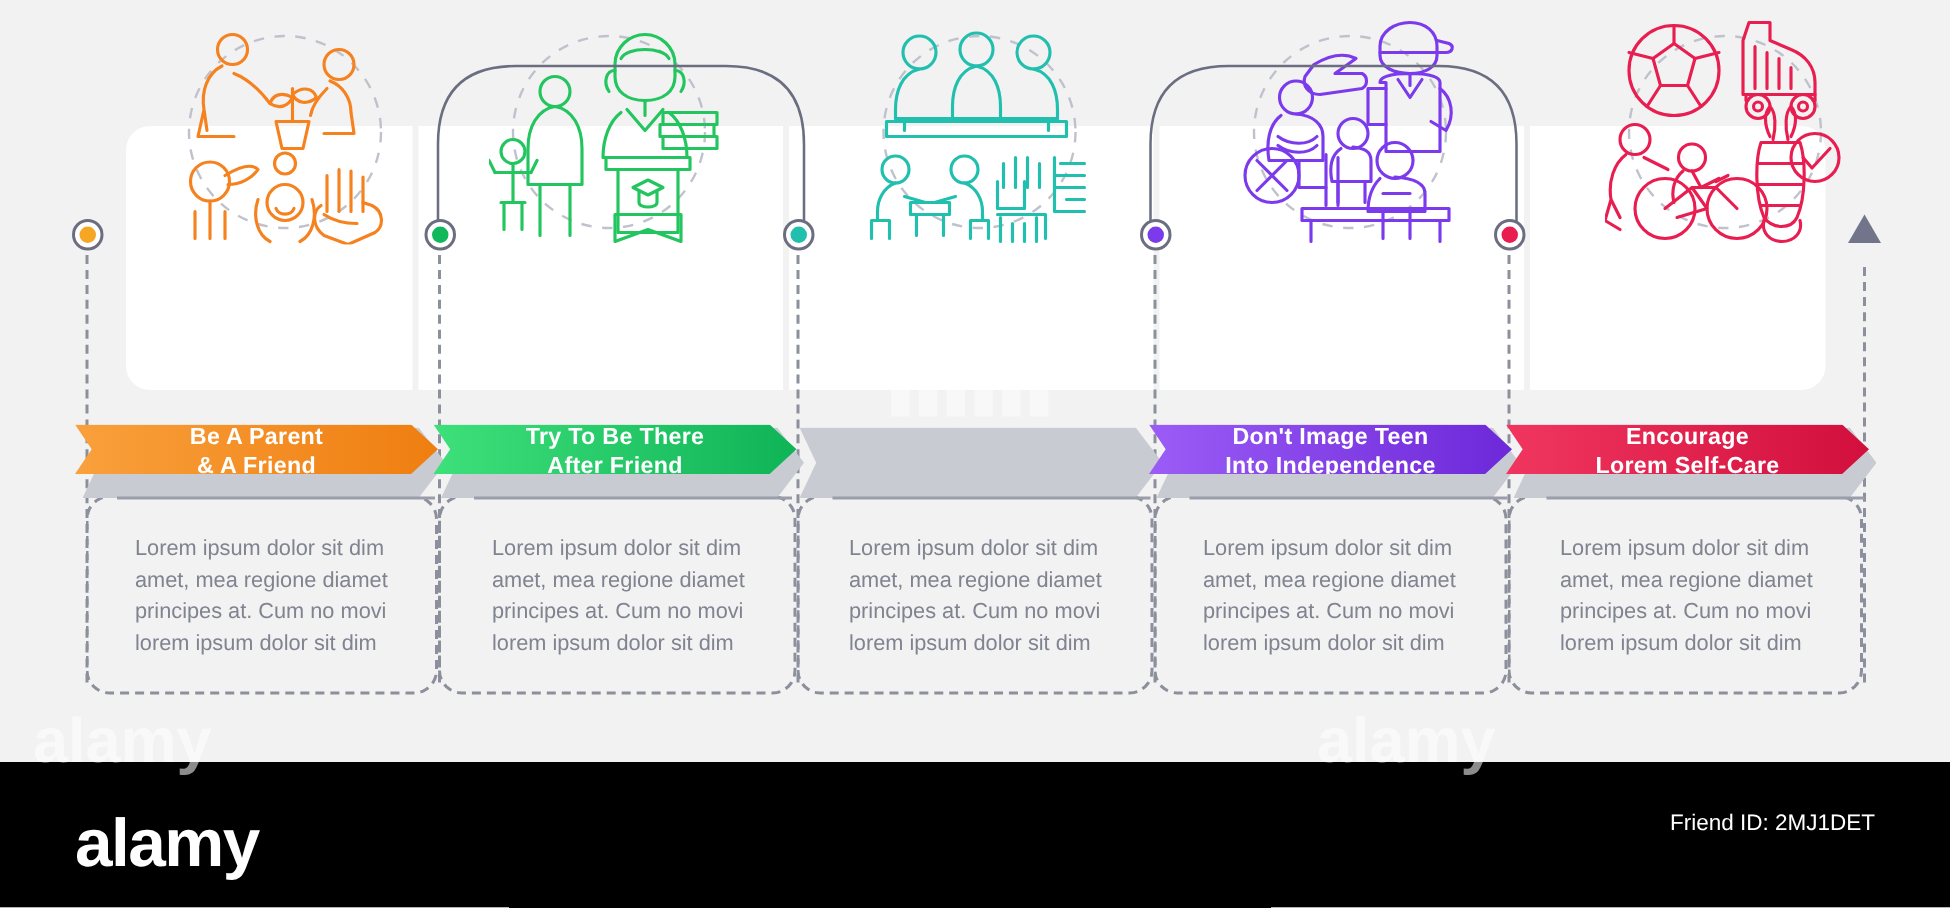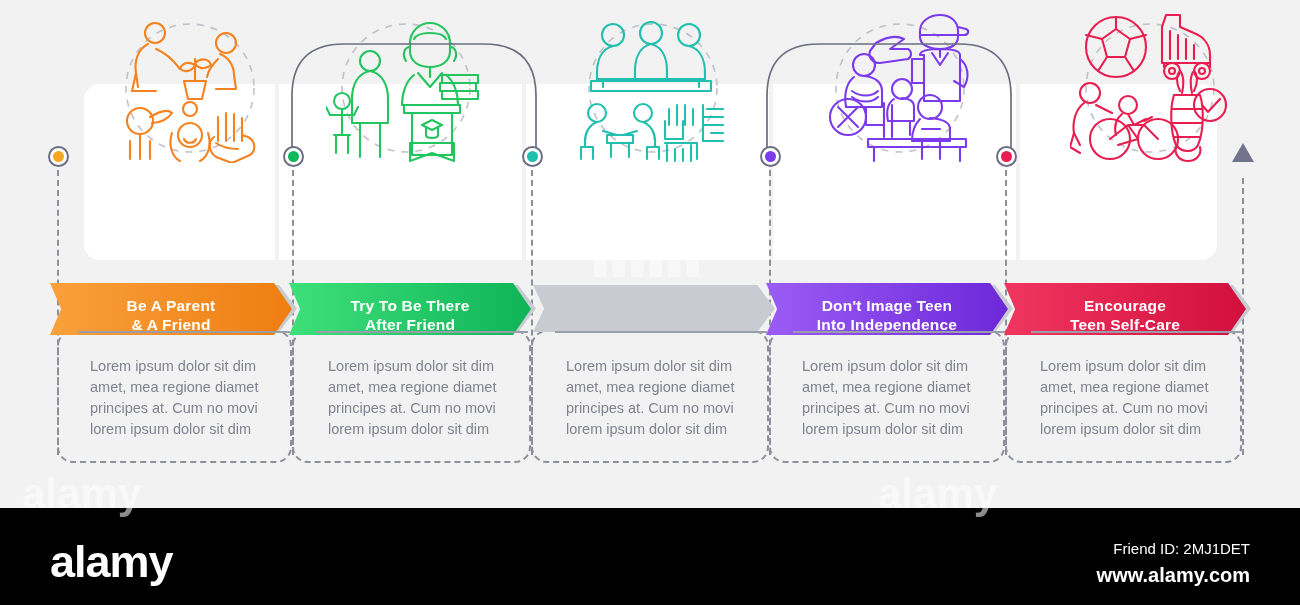--- a/index.html
+++ b/index.html
@@ -49,22 +49,22 @@
 
   
   .end-arrow{
     position:absolute;width:0;height:0;
     border-left:11px solid transparent;border-right:11px solid transparent;
     border-bottom:19px solid #71748a;z-index:5;
   }
 
   
   .banner{
-    position:absolute;height:52px;
-    display:flex;align-items:flex-end;justify-content:center;
+    position:absolute;height:33px;
+    display:flex;align-items:flex-start;justify-content:center;
     color:#ffffff;font-weight:bold;font-size:15.5px;line-height:1.22;
     text-align:center;letter-spacing:.2px;
     clip-path:polygon(0 0, 4.6% 50%, 0 100%, 92.6% 100%, 100% 50%, 92.6% 0);
     z-index:4;
   }
   .banner-shadow{
     position:absolute;height:47px;background:#c9cbd2;
     clip-path:polygon(0 0, 4.6% 50%, 0 100%, 92.6% 100%, 100% 50%, 92.6% 0);
     z-index:3;
   }
@@ -385,34 +385,33 @@
       <span>Don't Image Teen</span>
       <span>Into Independence</span>
     </div>
   </div>
   <div class="underline" style="left:793px;top:331px;width:212px;"></div>
 
   <div class="banner-shadow" style="left:1009px;top:285px;width:242px;"></div>
   <div class="banner" style="left:1004px;top:283px;width:242px;background:linear-gradient(90deg,#f0365f,#d20f3d);">
     <div>
       <span>Encourage</span>
-      <span>Teen Self-Care</span>
+      <span>Lorem Self-Care</span>
     </div>
   </div>
   <div class="underline" style="left:1031px;top:331px;width:212px;"></div>
 
   <div class="desc-text" style="left:90px;top:356px;width:190px;">Lorem ipsum dolor sit dim amet, mea regione diamet principes at. Cum no movi lorem ipsum dolor sit dim</div>
   <div class="desc-text" style="left:328px;top:356px;width:190px;">Lorem ipsum dolor sit dim amet, mea regione diamet principes at. Cum no movi lorem ipsum dolor sit dim</div>
   <div class="desc-text" style="left:566px;top:356px;width:190px;">Lorem ipsum dolor sit dim amet, mea regione diamet principes at. Cum no movi lorem ipsum dolor sit dim</div>
   <div class="desc-text" style="left:802px;top:356px;width:190px;">Lorem ipsum dolor sit dim amet, mea regione diamet principes at. Cum no movi lorem ipsum dolor sit dim</div>
   <div class="desc-text" style="left:1040px;top:356px;width:190px;">Lorem ipsum dolor sit dim amet, mea regione diamet principes at. Cum no movi lorem ipsum dolor sit dim</div>
 
   <div class="wm wm-a" style="left:22px;top:470px;">alamy</div>
   <div class="wm wm-a" style="left:878px;top:470px;">alamy</div>
   <div class="wm-blocks" style="left:592px;top:245px;">▮▮▮▮▮▮</div>
 
 </div>
 
 <div id="footer">
   <div class="logo">alamy</div>
   <div class="imgid">Friend ID: 2MJ1DET</div>
-  <div class="site">www.alamy.com</div>
 </div>
 
 </body></html>

